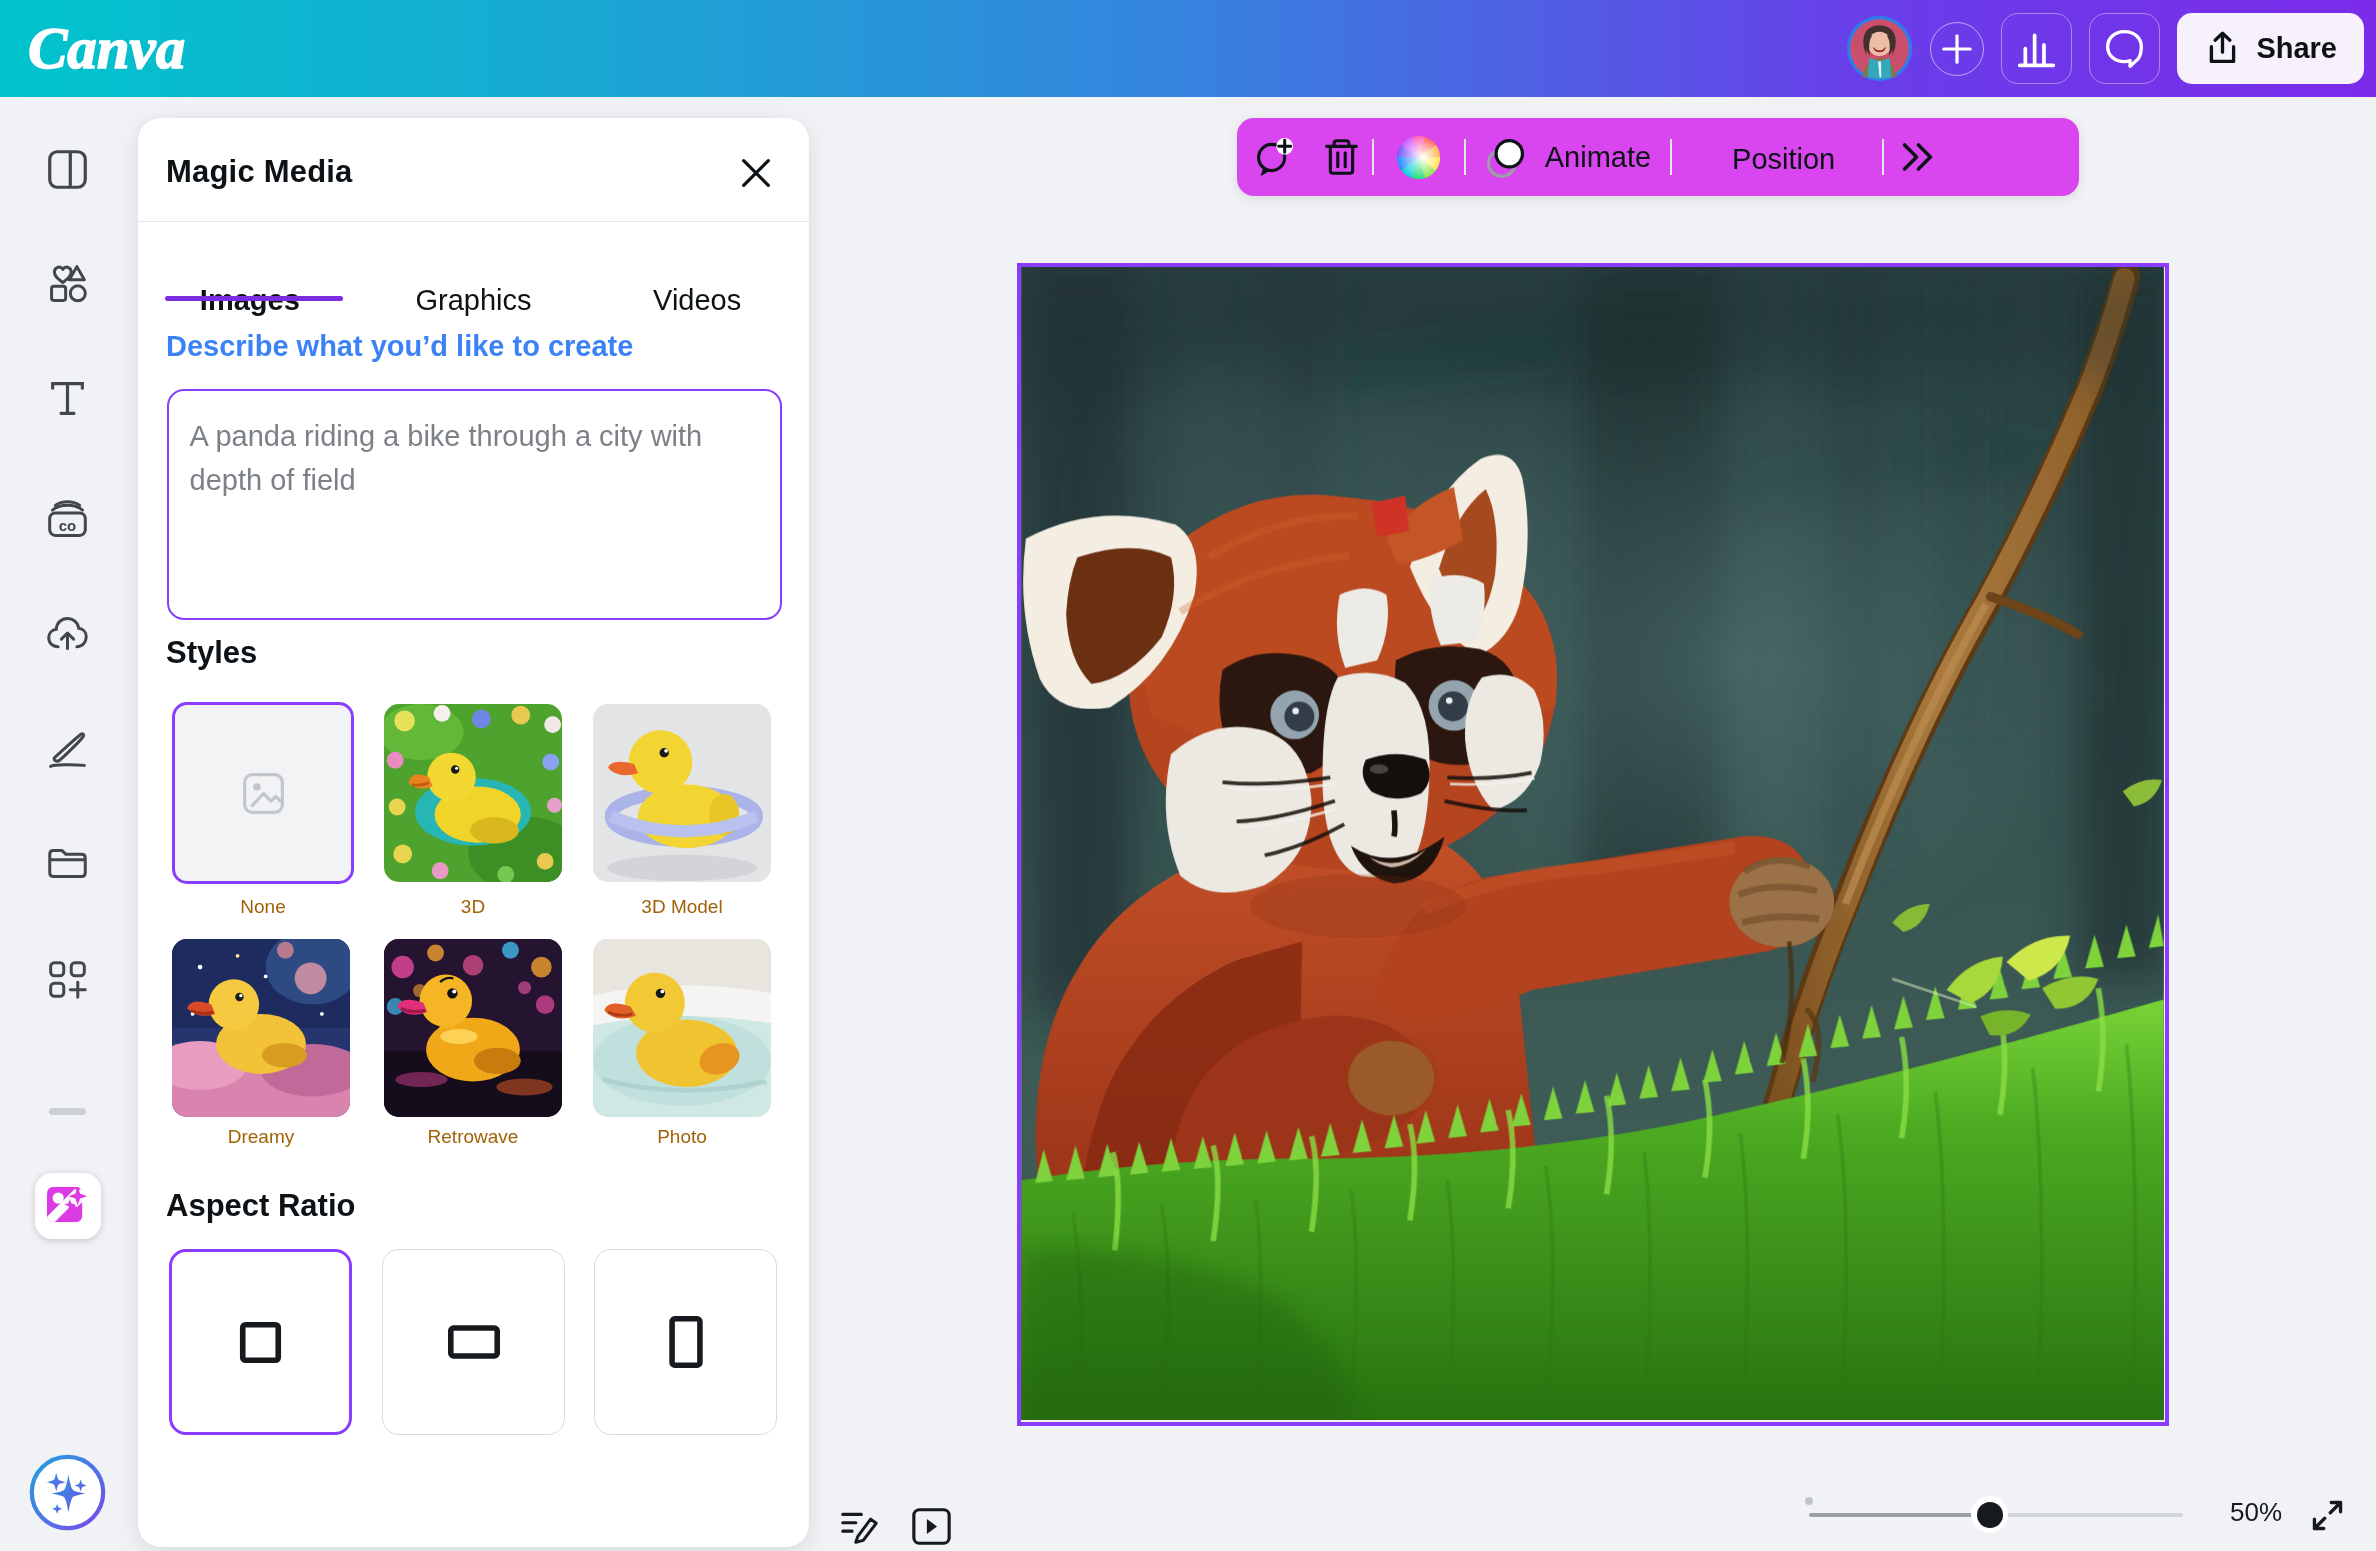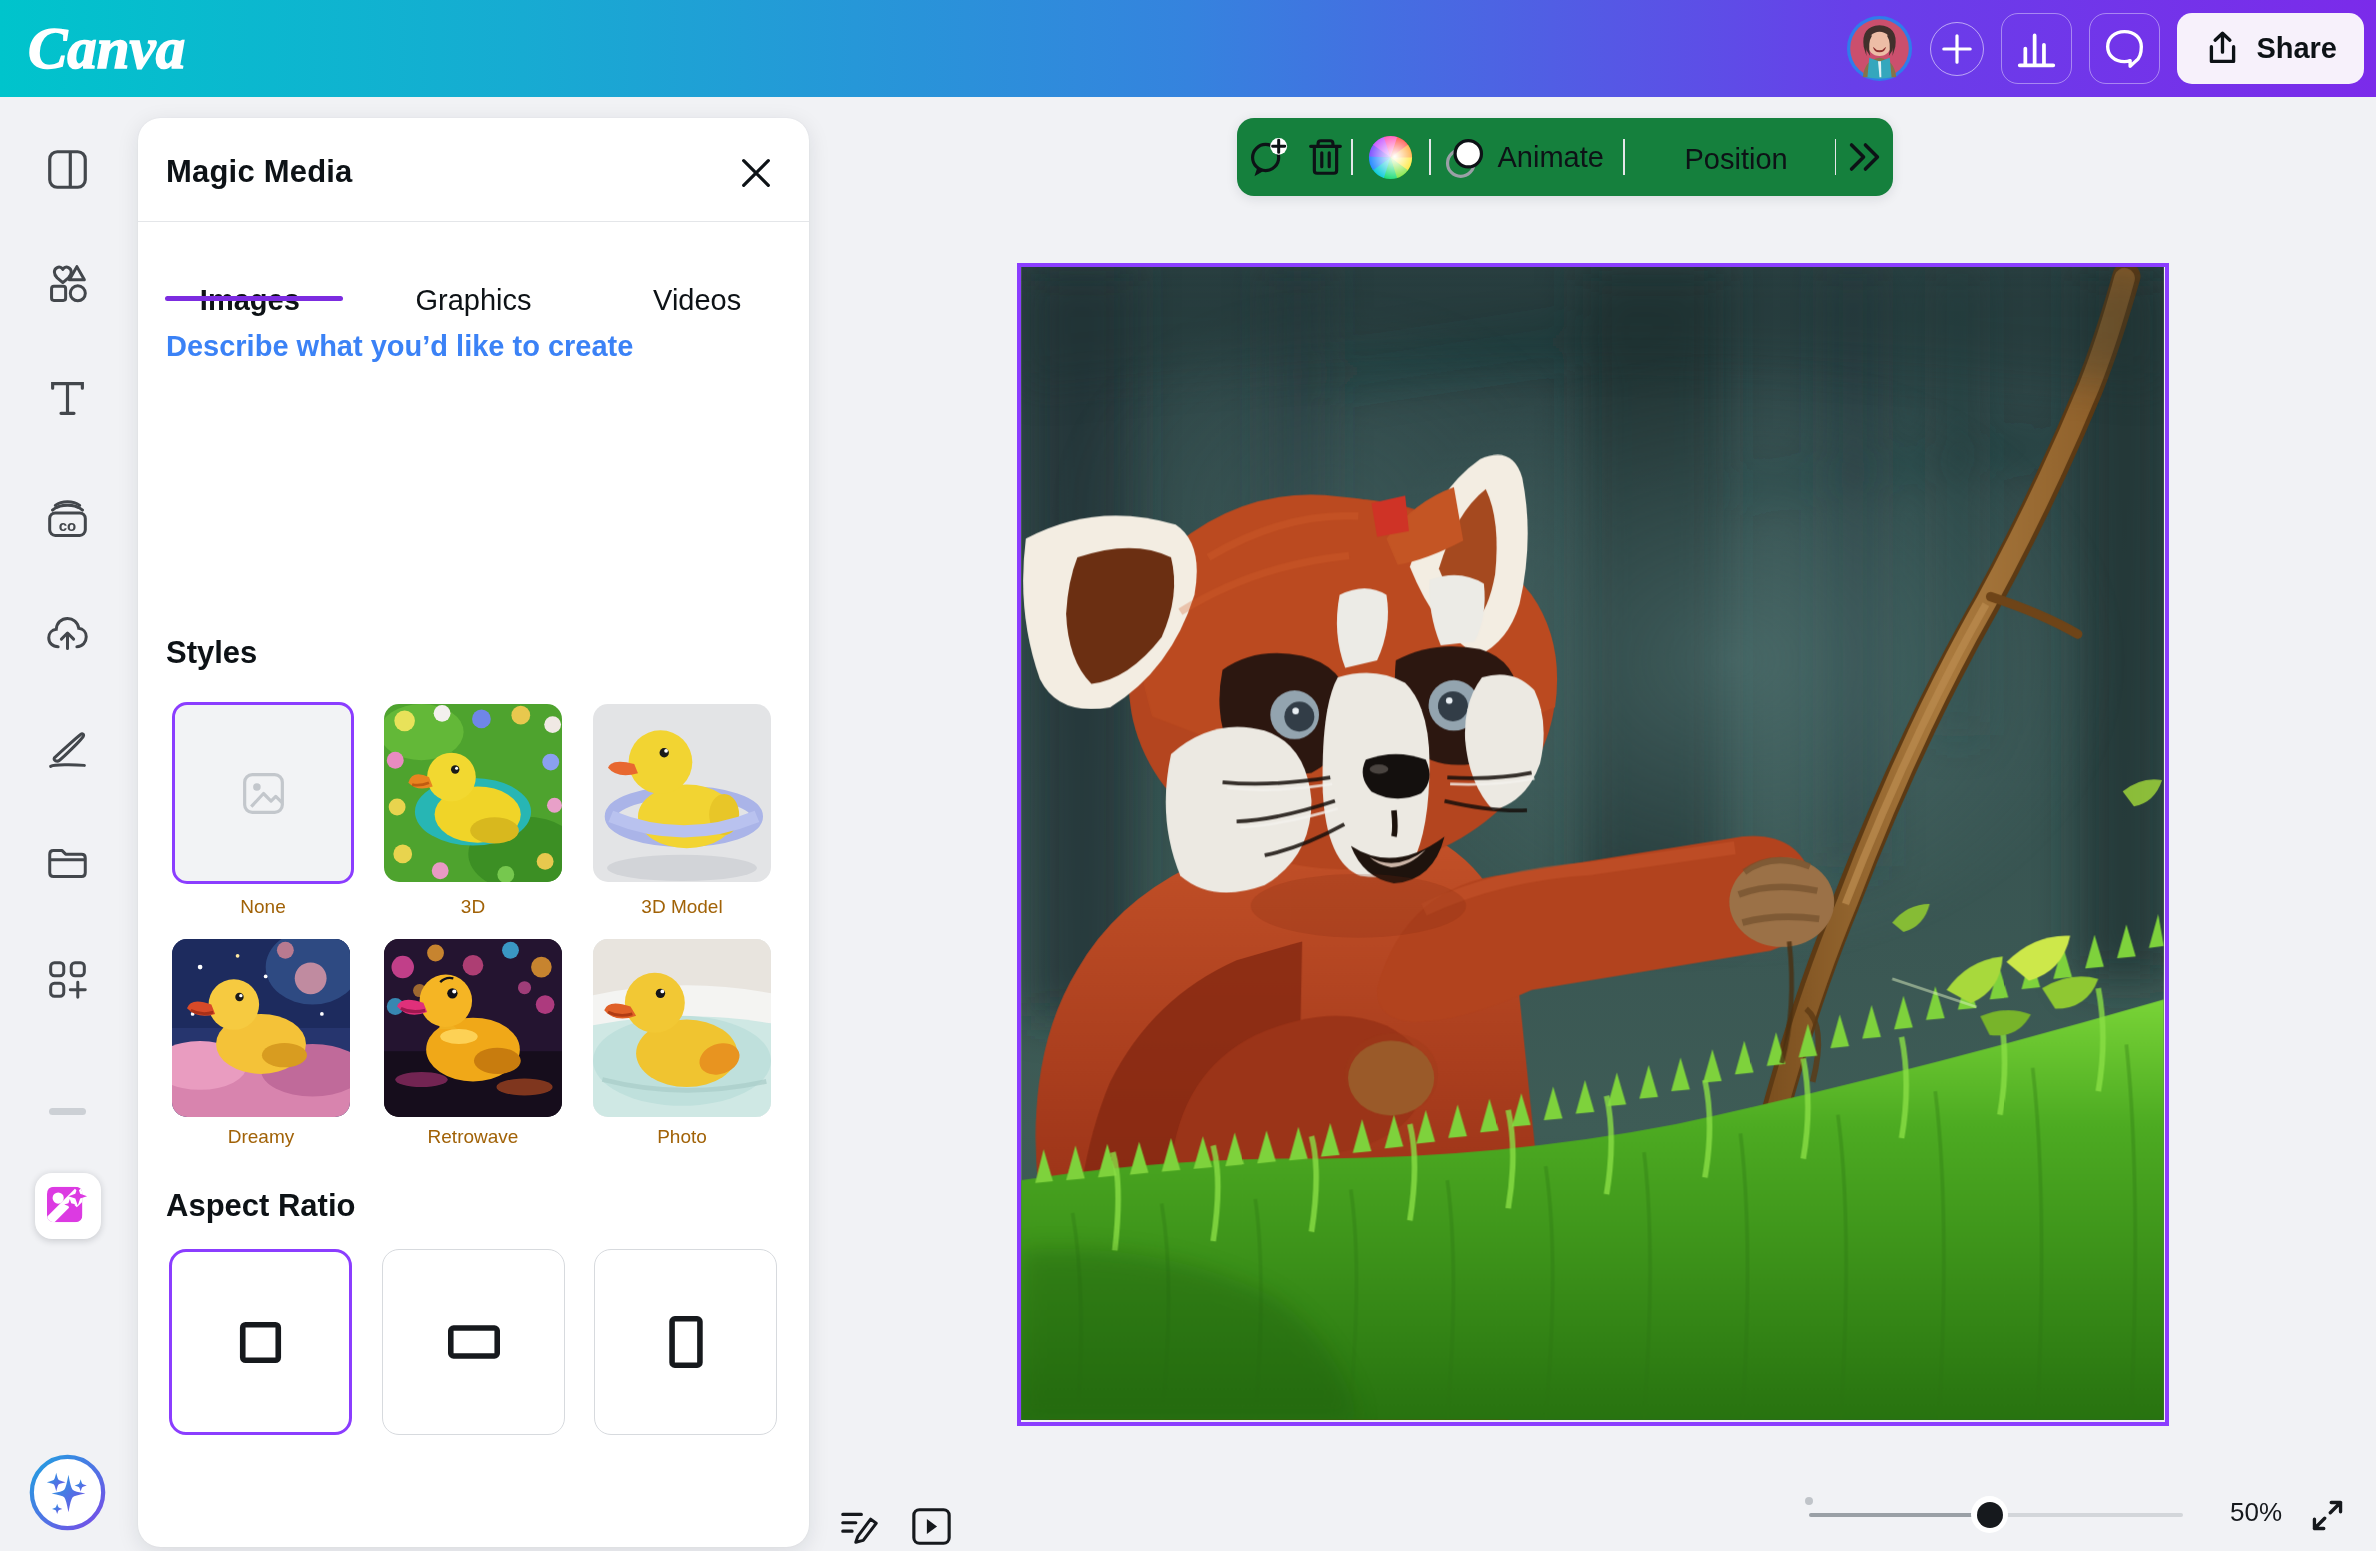--- a/index.html
+++ b/index.html
@@ -24,21 +24,21 @@
   .desc-label { position:absolute; left:28px; top:212px; font-size:29px; font-weight:bold; color:#3b82f6; }
   .ta { position:absolute; left:29px; top:271px; width:615px; height:231px; border:2.8px solid #8b3dff; border-radius:17px; background:#fff; padding:22.5px 20.6px; font-size:29px; line-height:44px; color:#7c8087; }
   .styles-label { position:absolute; left:28px; top:517px; font-size:31px; font-weight:bold; color:#0d1216; }
   .tile { position:absolute; width:178px; height:178px; border-radius:15px; overflow:hidden; }
   .tile-label { position:absolute; width:178px; text-align:center; font-size:19px; color:#a16207; }
   .none-tile { background:#f2f3f5; border:3.7px solid #8b3dff; display:flex; align-items:center; justify-content:center; }
   .ar-label { position:absolute; left:28px; top:1038px; font-size:31px; font-weight:bold; color:#0d1216;margin-top:32px; }
   .arbtn { position:absolute; top:1131px; width:183px; height:186px; background:#fff; border:1.9px solid #d7dade; border-radius:17px; display:flex; align-items:center; justify-content:center; }
   .arbtn.sel { border:3.7px solid #8b3dff; }
   
-  .toolbar { position:absolute; left:1237px; top:118px; width:656px; height:78px; background:#15803d; border-radius:17px; box-shadow:0 2.8px 11.2px rgba(20,30,40,0.10); display:flex; align-items:center; }
+  .toolbar { position:absolute; left:1237px; top:118px; width:842px; height:78px; background:#d946ef; border-radius:17px; box-shadow:0 2.8px 11.2px rgba(20,30,40,0.10); display:flex; align-items:center; }
   .tb-ico { display:flex; align-items:center; justify-content:center; }
   .tb-div { width:1.9px; height:36px; background:#e4e6e9; }
   .tb-txt { font-size:29px; color:#0d1216; }
   
   .artwork { position:absolute; left:1017px; top:263px; width:1152px; height:1163px; border:4.7px solid #8b3dff; }
   
   .botico { position:absolute; }
 </style>
 </head>
 <body>
@@ -157,20 +157,21 @@
       <path d="M6 6 L32 32 M32 6 L6 32" stroke="#0d1216" stroke-width="3.4" stroke-linecap="round"></path>
     </svg>
   <div class="panel-divider"></div>
   <div class="tabs">
     <div class="tab" style="font-weight:bold">Images</div>
     <div class="tab">Graphics</div>
     <div class="tab">Videos</div>
   </div>
   <div class="tab-underline"></div>
   <div class="desc-label">Describe what you’d like to create</div>
+  <div class="ta">A panda riding a bike through a city with depth of field</div>
   <div class="styles-label">Styles</div>
   <div id="tiles">
     <div class="tile none-tile" style="left:34px;top:584px;width:182px;height:182px">
       <svg width="49" height="49" viewBox="0 0 52 52">
         <rect x="6" y="6" width="40" height="40" rx="8" fill="none" stroke="#c3c7cc" stroke-width="3.4"></rect>
         <circle cx="19" cy="19" r="4" fill="#c3c7cc"></circle>
         <path d="M13 40 L26 26 L34 34 L39 29 L46 36" fill="none" stroke="#c3c7cc" stroke-width="3.4" stroke-linejoin="round"></path>
       </svg>
     </div>
     <div class="tile" style="left:246px;top:586px">

